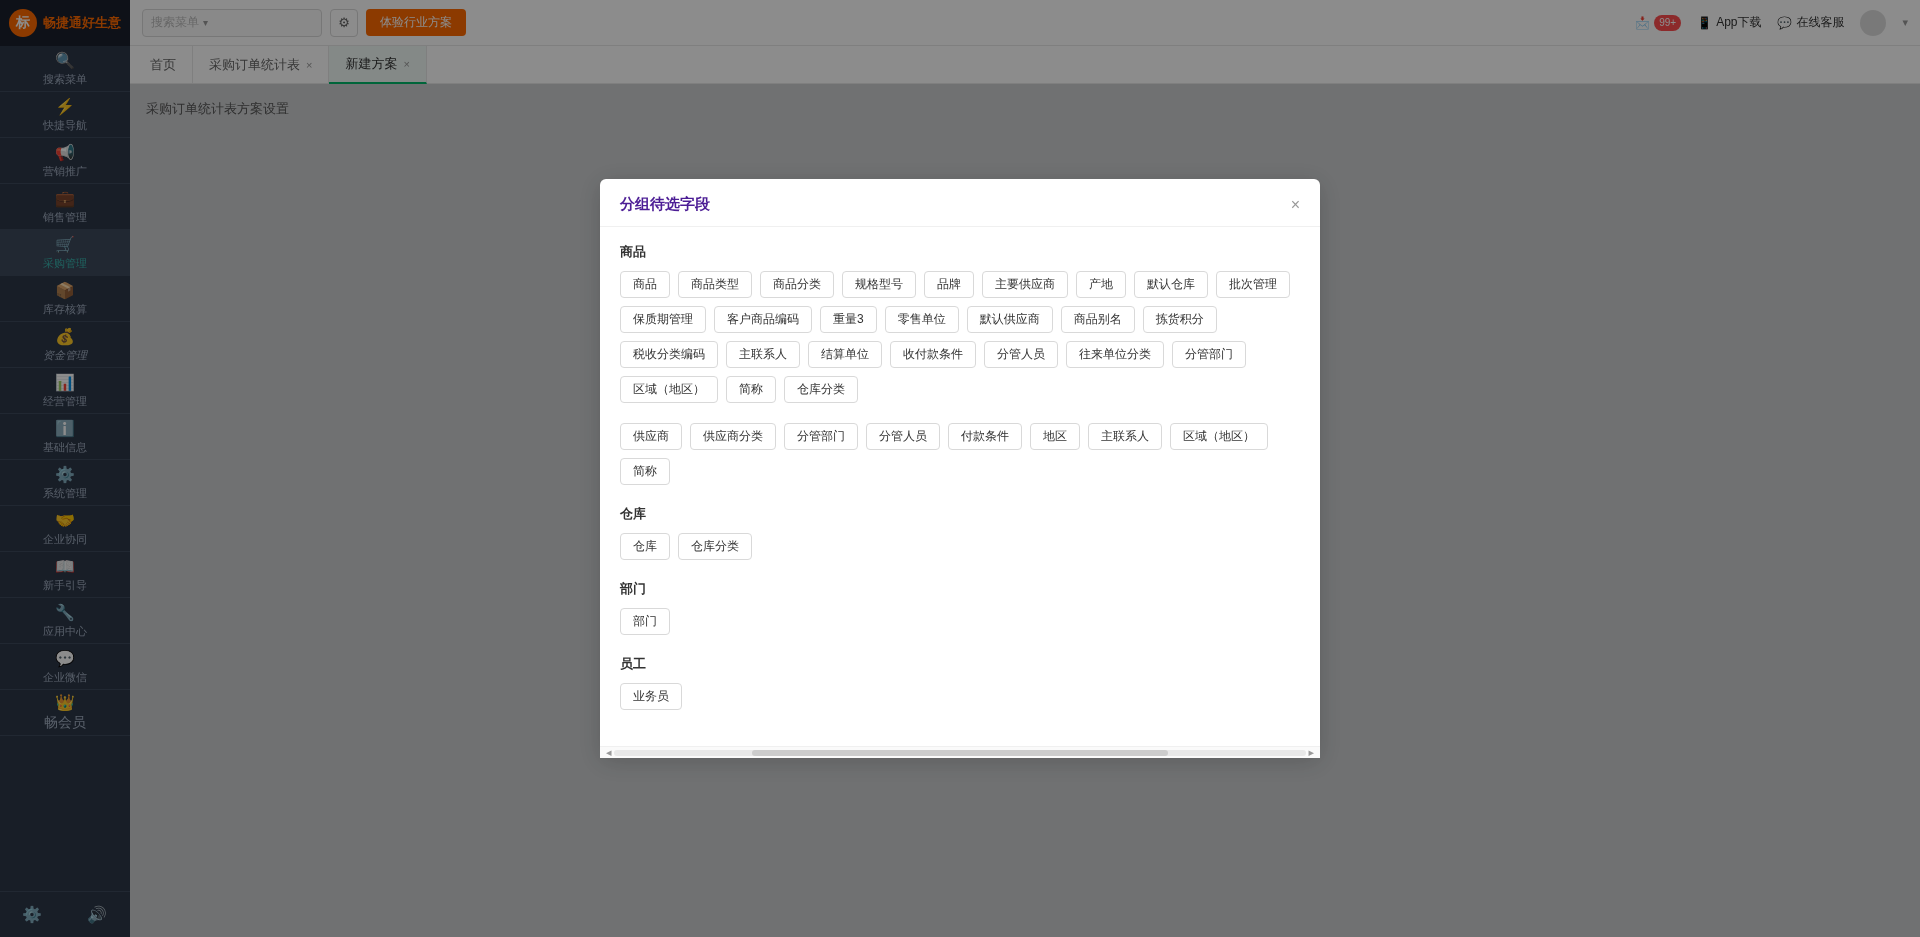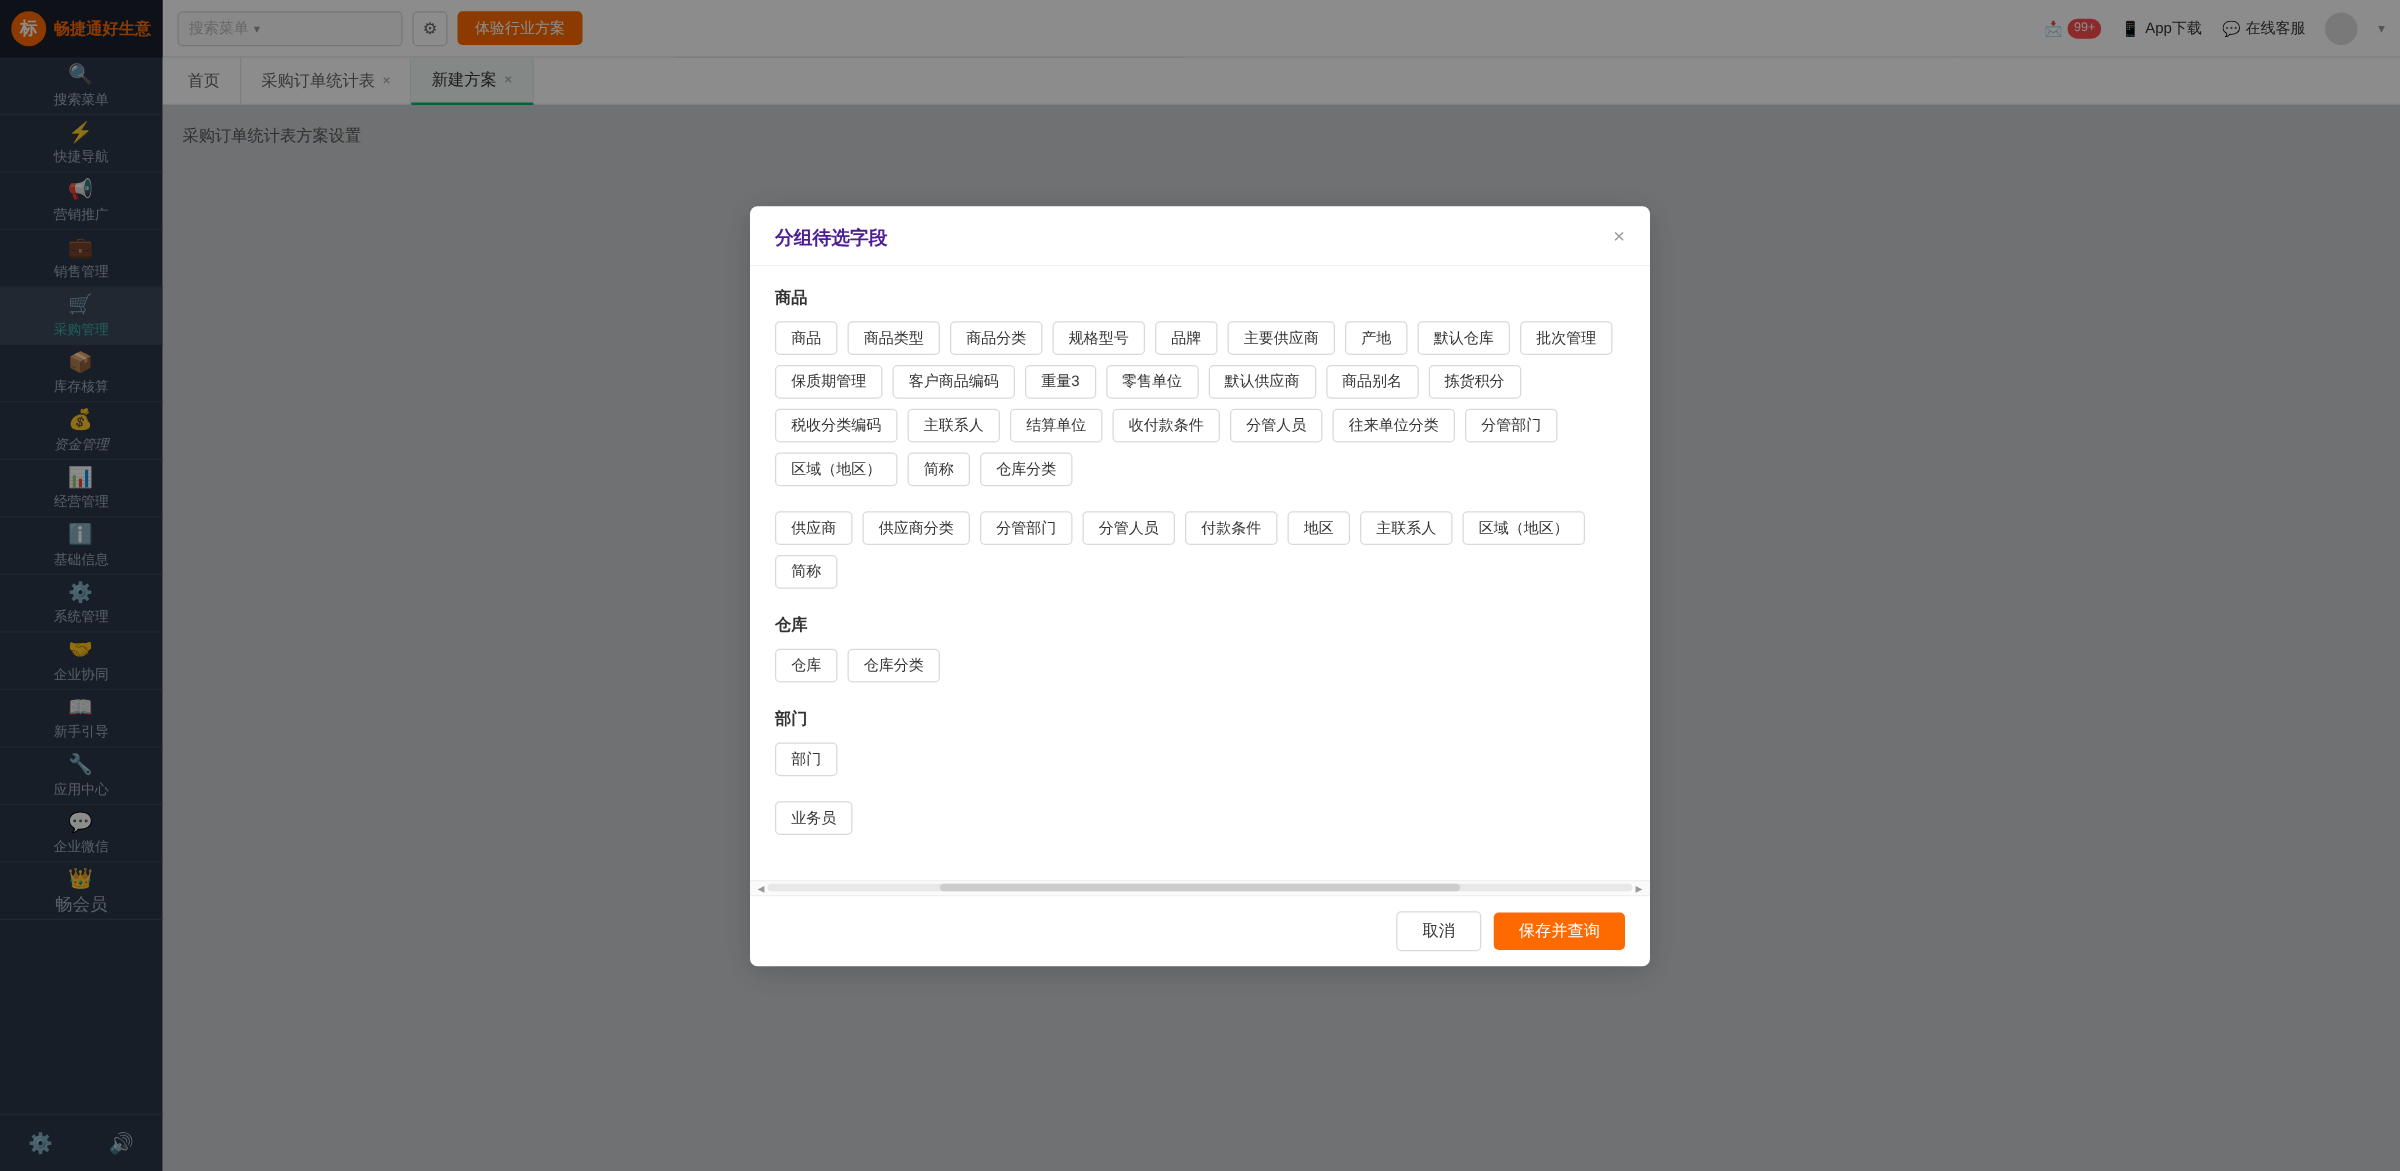--- a/index.html
+++ b/index.html
@@ -485,30 +485,27 @@
             <div class="field-tag">仓库分类</div>
           </div>
         </div>
         <div class="field-section">
           <div class="section-title">部门</div>
           <div class="field-tags">
             <div class="field-tag">部门</div>
           </div>
         </div>
         <div class="field-section">
+          <div class="section-title">员工</div>
           <div class="field-tags">
             <div class="field-tag">业务员</div>
           </div>
         </div>
       </div>
     <div class="modal-hscroll">
       <span style="color:#999;font-size:11px;padding:0 2px;">◂</span>
       <div class="hscroll-track">
         <div class="hscroll-thumb"></div>
       </div>
       <span style="color:#999;font-size:11px;padding:0 2px;">▸</span>
     </div>
-    <div class="modal-footer">
-      <button class="btn-cancel">取消</button>
-      <button class="btn-primary">保存并查询</button>
-    </div>
   </div>
 </div>
 
 </body></html>

